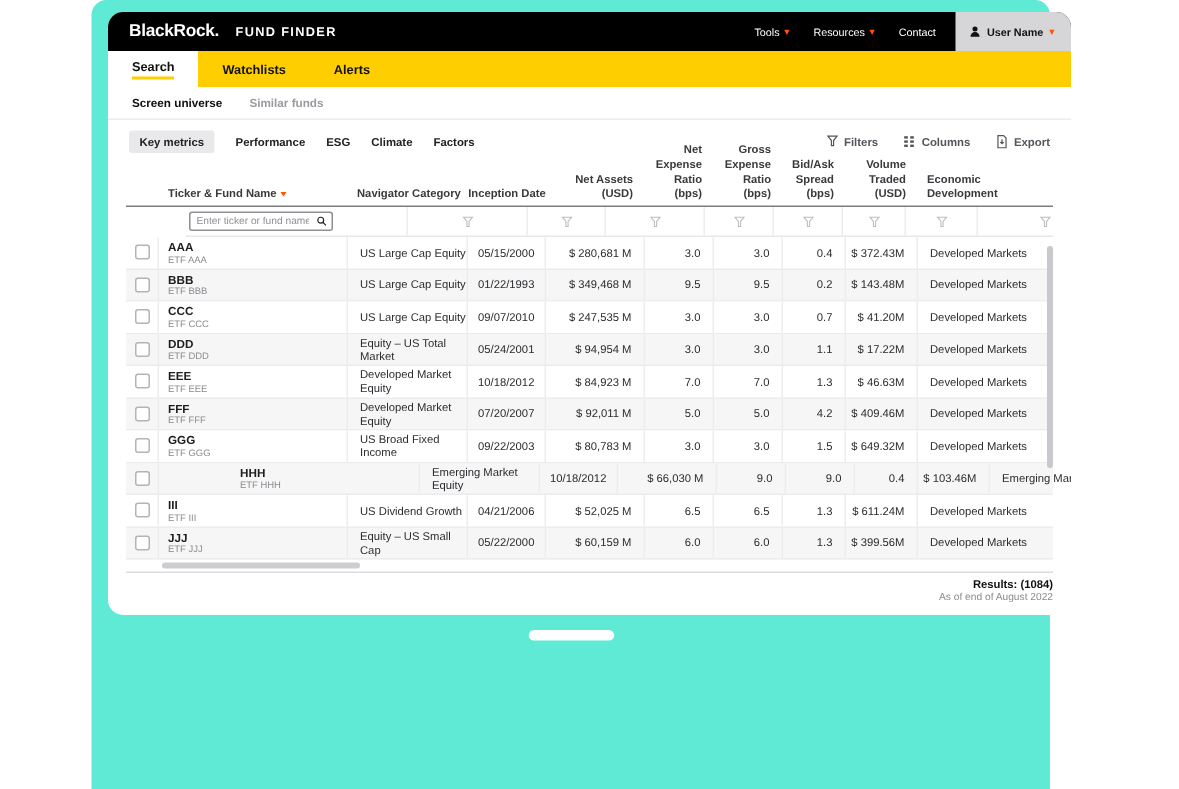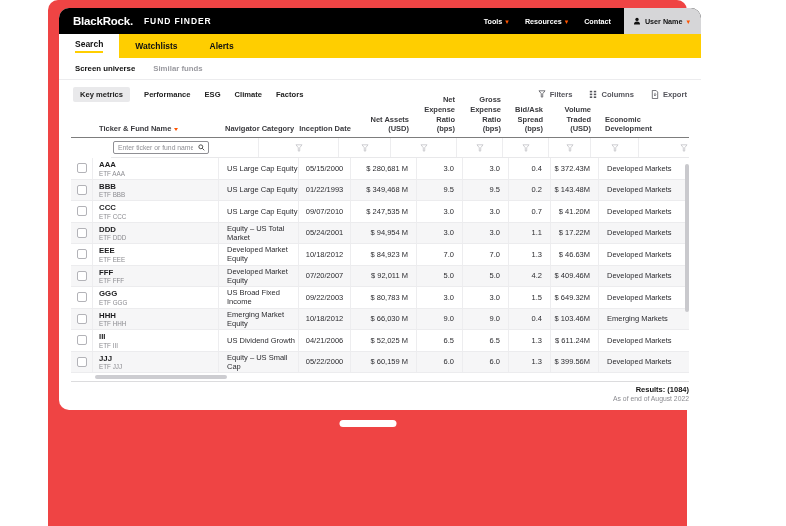--- a/index.html
+++ b/index.html
@@ -1,30 +1,30 @@
 <!DOCTYPE html>
 <html style="--yellow: #ffce00; --orange: #ff5400;"><head>
 <meta charset="utf-8">
 <style>
   :root{ --yellow:#ffce00; --orange:#ff5400; }
   *{box-sizing:border-box;margin:0;padding:0;}
   html,body{width:786px;height:526px;background:#fff;overflow:hidden;
     font-family:"Liberation Sans","DejaVu Sans",sans-serif;}
   .canvas{position:relative;width:786px;height:526px;background:#fff;overflow:hidden;}
-  .device{position:absolute;left:48px;top:0;width:639px;height:526px;background:#ef4444;border-radius:10px 10px 0 0;}
+  .device{position:absolute;left:61px;top:0;width:639px;height:526px;background:#5eead4;border-radius:10px 10px 0 0;}
   .window{position:absolute;left:11px;top:8px;width:642px;height:402px;background:#fff;border-radius:10px;overflow:hidden;display:flex;flex-direction:column;}
   .pill{position:absolute;left:50%;transform:translateX(-50%);top:420px;width:57px;height:7px;background:#fff;border-radius:4px;}
 
   
   .topbar{flex:0 0 26px;background:#000;color:#fff;display:flex;justify-content:space-between;align-items:stretch;padding-left:14px;}
   .brand{display:flex;align-items:center;gap:11px;}
   .logo{font-size:11.5px;font-weight:800;letter-spacing:-.2px;}
   .apptitle{font-size:8.5px;font-weight:700;letter-spacing:.9px;}
   .topnav{display:flex;align-items:stretch;}
-  .navitem{display:flex;align-items:center;gap:3px;font-size:7.2px;font-weight:700;padding:0 8px;color:#fff;cursor:pointer;}
+  .navitem{display:flex;align-items:center;gap:3px;font-size:7.2px;font-weight:400;padding:0 8px;color:#fff;cursor:pointer;}
   .caret{color:var(--orange);font-size:7px;line-height:1;}
   .userbox{background:#d6d6d8;color:#111;display:flex;align-items:center;gap:4px;padding:0 11px 0 9px;font-size:7.2px;font-weight:700;margin-left:5px;cursor:pointer;}
   .usericon{width:8px;height:8px;}
 
   
   .tabbar{flex:0 0 24px;background:var(--yellow);display:flex;padding-left:0;}
   .tab{display:flex;align-items:center;padding:0 16px;font-size:8.5px;font-weight:700;color:#111;cursor:pointer;}
   .tab.active{background:#fff;}
   .tab.active span{border-bottom:2px solid var(--yellow);padding-bottom:2px;}
 
@@ -374,21 +374,21 @@
               <div class="cell al-right" style="width: 46px;">3.0</div>
               <div class="cell al-right" style="width: 46px;">3.0</div>
               <div class="cell al-right" style="width: 42px;">1.5</div>
               <div class="cell al-right" style="width: 48px;">$ 649.32M</div>
               <div class="cell al-left" style="width: 90px;">Developed Markets</div>
             </div>
             <div class="trow alt">
               <div class="cell cb-cell" style="width: 22px;">
                 <span class="cb"></span>
               </div>
-              <div class="cell ticker-cell" style="width: 126px;">
+              <div class="cell ticker-cell" style="width: 126px; margin-left: 48px;">
                 <div class="tk">HHH</div>
                 <div class="tks">ETF HHH</div>
               </div>
               <div class="cell al-left" style="width: 80px;">Emerging Market Equity</div>
               <div class="cell al-center" style="width: 52px;">10/18/2012</div>
               <div class="cell al-right" style="width: 66px;">$ 66,030 M</div>
               <div class="cell al-right" style="width: 46px;">9.0</div>
               <div class="cell al-right" style="width: 46px;">9.0</div>
               <div class="cell al-right" style="width: 42px;">0.4</div>
               <div class="cell al-right" style="width: 48px;">$ 103.46M</div>

